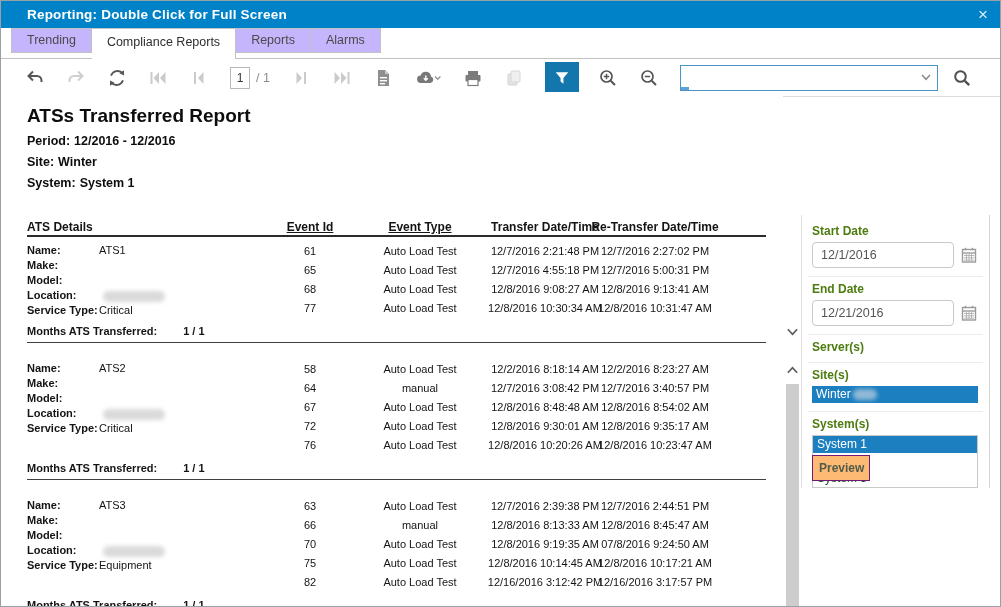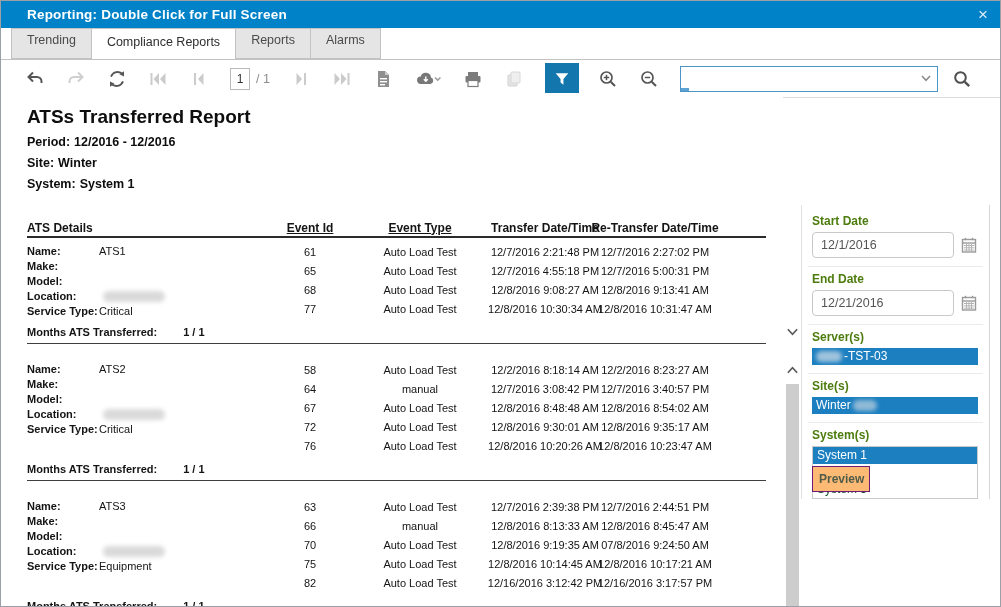--- a/index.html
+++ b/index.html
@@ -9,22 +9,22 @@
 
   
   .titlebar { flex: 0 0 27px; background: #0082c8; color: #fff; display: flex;
               align-items: center; padding: 0 12px 0 26px; }
   .title { font-size: 13.5px; font-weight: bold; letter-spacing: .2px; }
   .close { margin-left: auto; font-size: 17px; line-height: 17px; color: #dcecf8; cursor: default; }
 
   
   .tabbar { flex: 0 0 30px; display: flex; align-items: flex-start; padding-left: 10px;
             border-bottom: 1px solid #c2c2c2; background: #fff; }
-  .tab { height: 31px; line-height: 23px; padding: 0 15px; font-size: 12.5px; color: #4a4a4a;
-         background: #e5e5e5; border: 1px solid #c2c2c2; border-left-width: 0; white-space: nowrap; }
+  .tab { height: 25px; line-height: 23px; padding: 0 15px; font-size: 12.5px; color: #4a4a4a;
+         background: #c4b5fd; border: 1px solid #c2c2c2; border-left-width: 0; white-space: nowrap; }
   .tab:first-child { border-left-width: 1px; }
   .tab.active { background: #fff; height: 31px; line-height: 27px; margin-bottom: -1px;
                 border-bottom: none; color: #2e2e2e; z-index: 2; position: relative; }
 
   
   .toolbar { flex: 0 0 38px; display: flex; align-items: center; padding-left: 24px;
              border-bottom: 1px solid #dcdcdc; background: #fff; }
   .ticon { width: 20px; height: 20px; margin-right: 21px; flex: 0 0 auto; }
   .ticon.wide { width: 28px; }
   .pagebox { width: 20px; height: 22px; border: 1px solid #b9b9b9; text-align: center;
@@ -426,23 +426,20 @@
                 <line x1="4" y1="14.1" x2="14" y2="14.1"></line>
                 <line x1="6.5" y1="8" x2="6.5" y2="15.5"></line>
                 <line x1="9" y1="8" x2="9" y2="15.5"></line>
                 <line x1="11.5" y1="8" x2="11.5" y2="15.5"></line>
               </g>
             </svg>
         </span>
       </div>
       <div class="sb-sep"></div>
       <div class="sb-label">Server(s)</div>
-      <div>
-          <div class="sb-row sel"><span class="blur-blob pre"></span><span>-TST-03</span></div>
-        </div>
       <div class="sb-sep"></div>
       <div class="sb-label">Site(s)</div>
       <div>
           <div class="sb-row sel"><span>Winter</span><span class="blur-blob suf"></span></div>
         </div>
       <div class="sb-sep"></div>
       <div class="sb-label">System(s)</div>
       <div class="sb-list">
           <div class="sb-row sel"><span>System 1</span></div>
           <div class="sb-row"><span>System 2</span></div>

